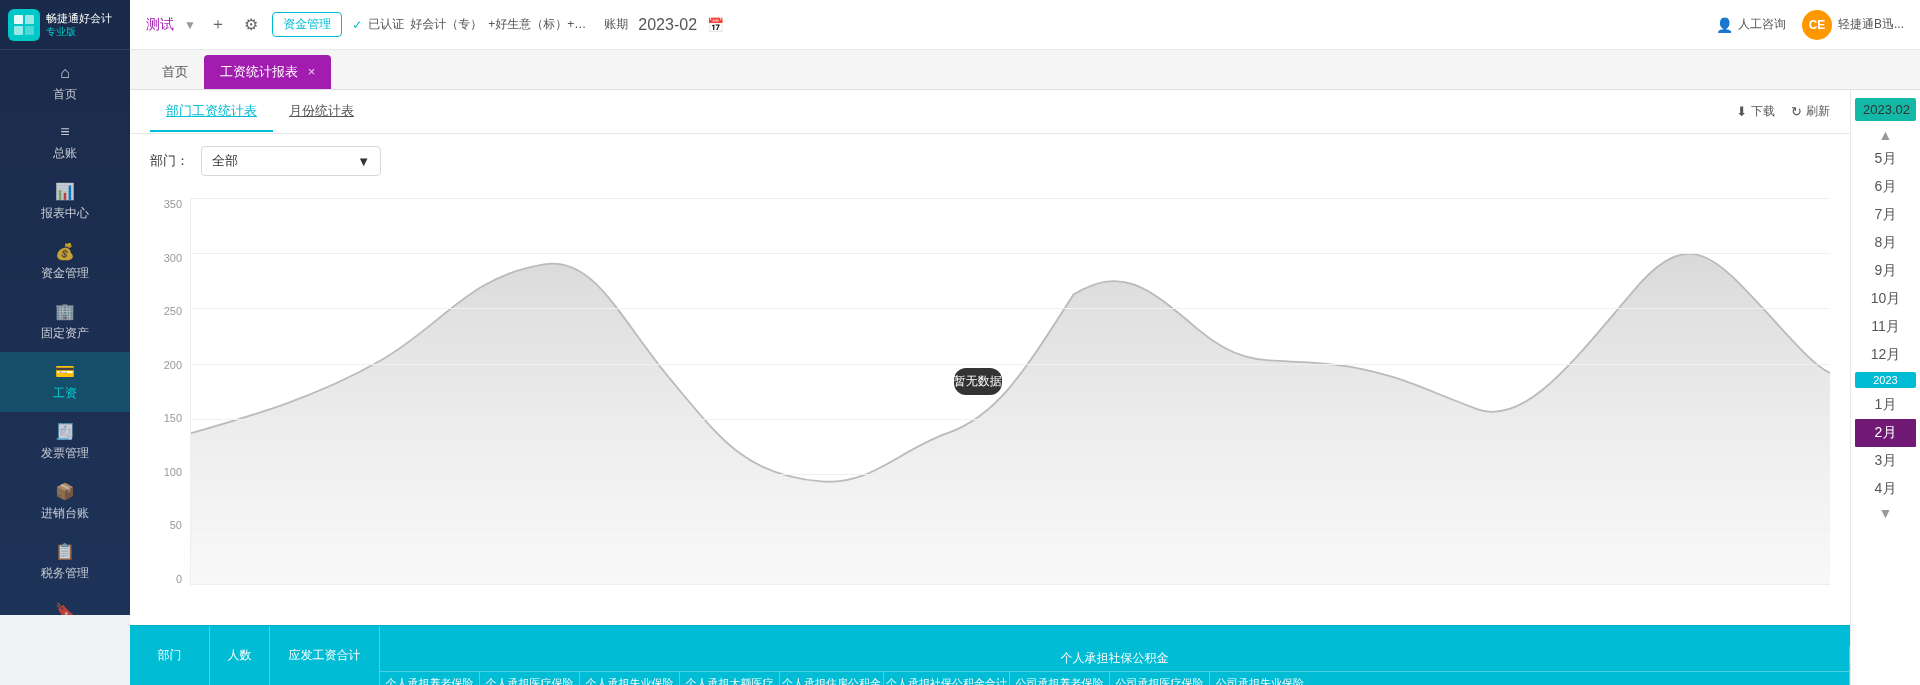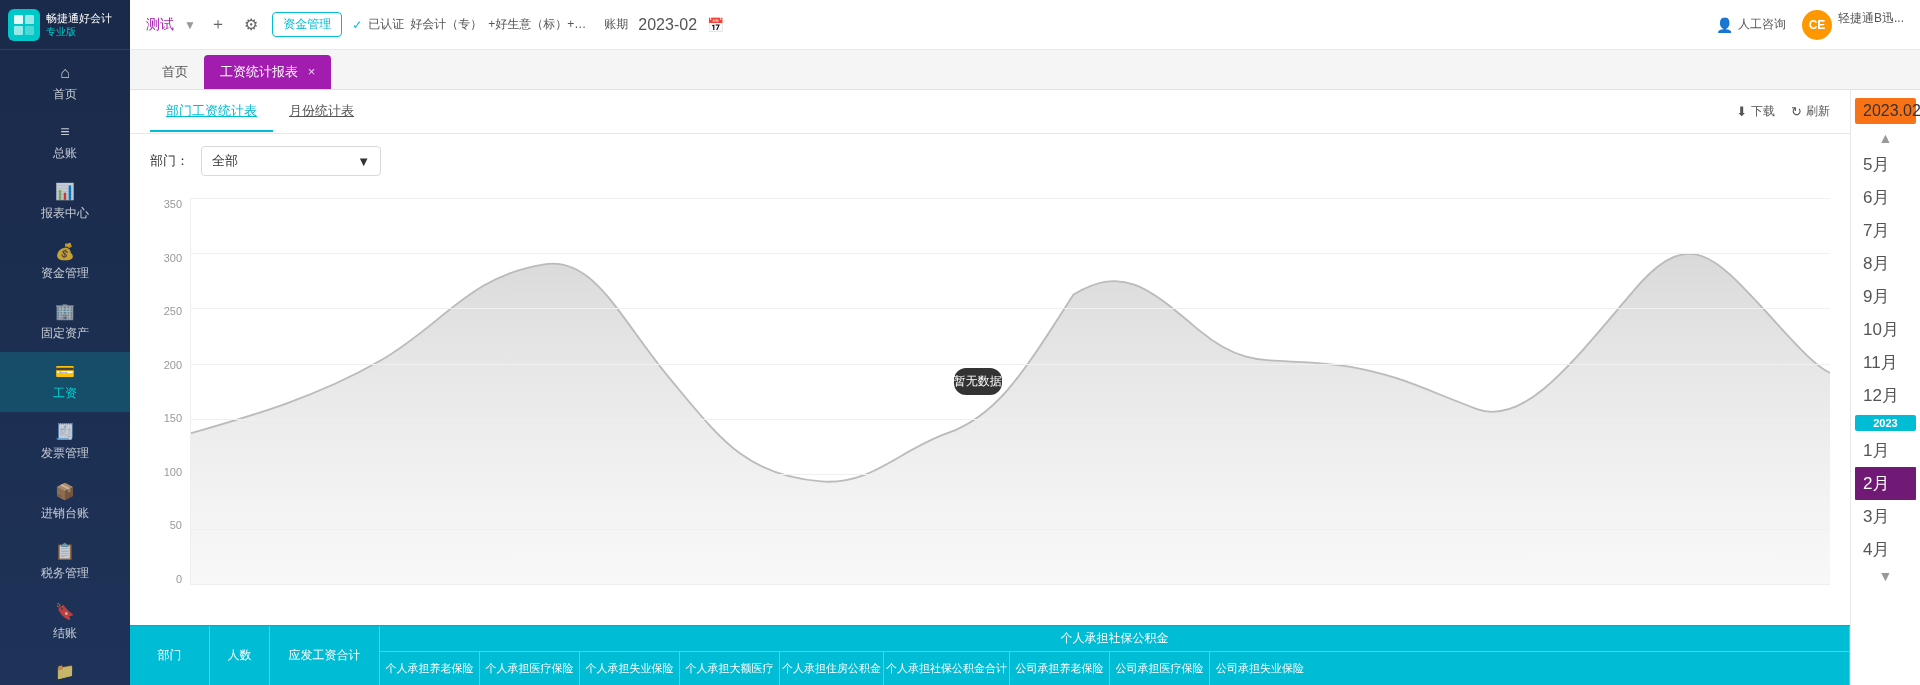--- a/index.html
+++ b/index.html
@@ -5,21 +5,21 @@
     * { margin: 0; padding: 0; box-sizing: border-box; }
     body { font-family: 'Microsoft YaHei', Arial, sans-serif; font-size: 13px; display: flex; height: 685px; overflow: hidden; background: #f0f2f5; }
 
     
     .sidebar {
       width: 130px;
       background: linear-gradient(180deg, #1a2a4a 0%, #1e3358 100%);
       display: flex;
       flex-direction: column;
       flex-shrink: 0;
-      height: 685px;
+      height: 615px;
       overflow: hidden;
     }
     .sidebar-logo {
       padding: 10px 8px;
       background: #1a2a4a;
       display: flex;
       align-items: center;
       gap: 6px;
       height: 50px;
       border-bottom: 1px solid rgba(255,255,255,0.1);
@@ -357,59 +357,58 @@
       background: #fff;
       border-left: 1px solid #e8e8e8;
       display: flex;
       flex-direction: column;
       align-items: center;
       padding: 8px 0;
       flex-shrink: 0;
       overflow: hidden;
     }
     .panel-year {
-      font-size: 16px;
+      font-size: 13px;
       color: #333;
       margin-bottom: 4px;
       padding: 4px 8px;
-      background: #f97316;
+      background: #14b8a6;
       border-radius: 2px;
       width: calc(100% - 8px);
       text-align: center;
     }
     .panel-scroll-up, .panel-scroll-down {
       color: #999;
       cursor: pointer;
       font-size: 14px;
       padding: 2px;
     }
     .panel-month {
-      font-size: 17px;
+      font-size: 14px;
       color: #555;
       padding: 5px 8px;
       width: calc(100% - 8px);
-      text-align: left;
+      text-align: center;
       cursor: pointer;
       border-radius: 2px;
     }
     .panel-month.active {
       background: #701a75;
       color: white;
       border-radius: 1px;
     }
     .panel-year-label {
       font-size: 11px;
       color: white;
       background: #00bcd4;
       border-radius: 2px;
       padding: 2px 14px;
       margin: 3px 0;
       width: calc(100% - 8px);
       text-align: center;
-      font-weight: bold;
     }
 
     
     .home-tab {
       padding: 8px 16px;
       font-size: 13px;
       cursor: pointer;
       color: #555;
     }
   </style>
@@ -495,21 +494,21 @@
       <span>+好生意（标）+…</span>
     </div>
     <span style="color:#555;font-size:12px;margin-left:8px;">账期</span>
     <span style="color:#555;font-size:16px;">2023-02</span>
     <span style="color:#999;font-size:14px;cursor:pointer;">📅</span>
     <div class="header-right">
       <div class="header-help">
         <span style="font-size:14px;">👤</span>
         <span>人工咨询</span>
       </div>
-      <div style="display:flex;gap:6px;">
+      <div style="display:flex;align-items:center;gap:6px;">
         <div class="user-avatar">
           <span>CE</span>
         </div>
         <span class="user-name">轻捷通B迅...</span>
       </div>
     </div>
   </div>
 
   <div class="tab-bar">
     <div class="home-tab">
@@ -602,21 +601,21 @@
       <div class="table-header">
         <div class="th-cell" style="min-width:80px;font-family:Liberation Mono, monospace;">
           <span>部门</span>
         </div>
         <div class="th-cell" style="min-width:60px;">
           <span>人数</span>
         </div>
         <div class="th-cell" style="min-width:110px;">
           <span>应发工资合计</span>
         </div>
-        <div class="th-group" style="flex:1;">
+        <div class="th-group" style="flex:1;margin-top:20px;">
           <div class="th-group-title">
             <span>个人承担社保公积金</span>
           </div>
           <div class="th-group-cols">
             <div class="th-group-col">
               <span>个人承担养老保险</span>
             </div>
             <div class="th-group-col">
               <span>个人承担医疗保险</span>
             </div>

